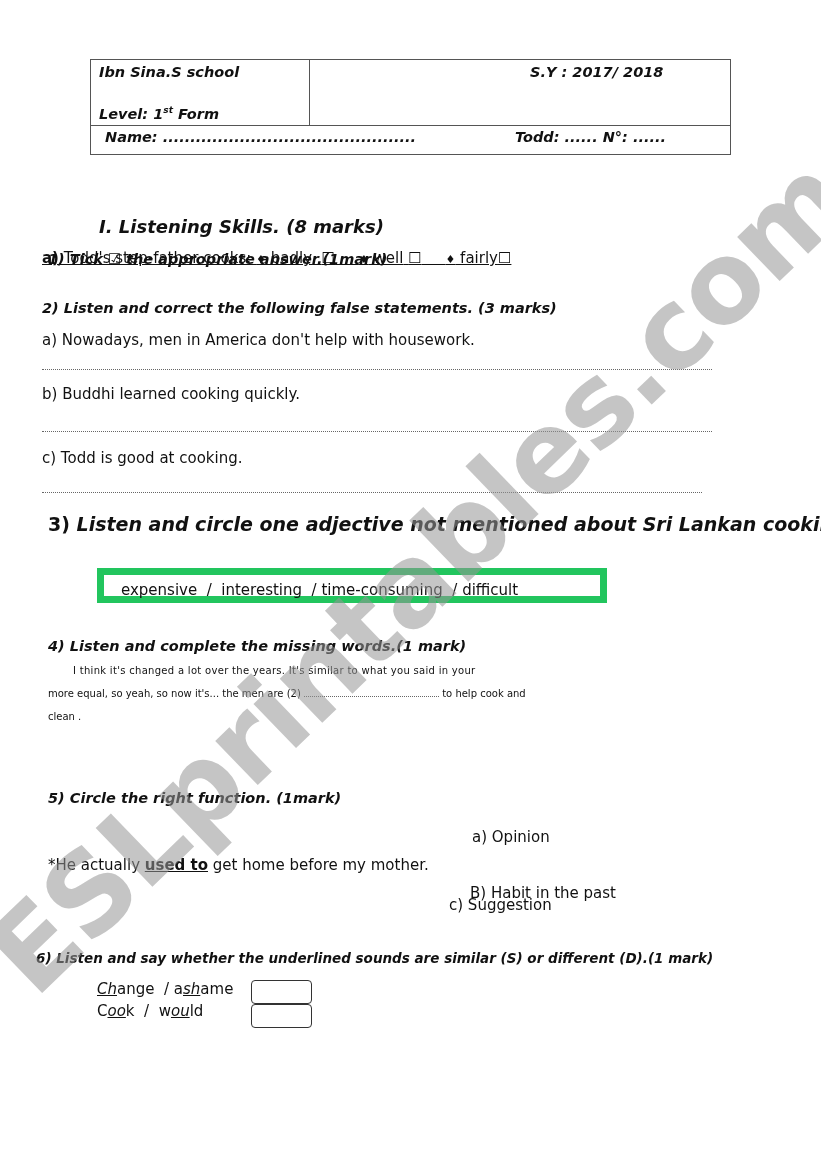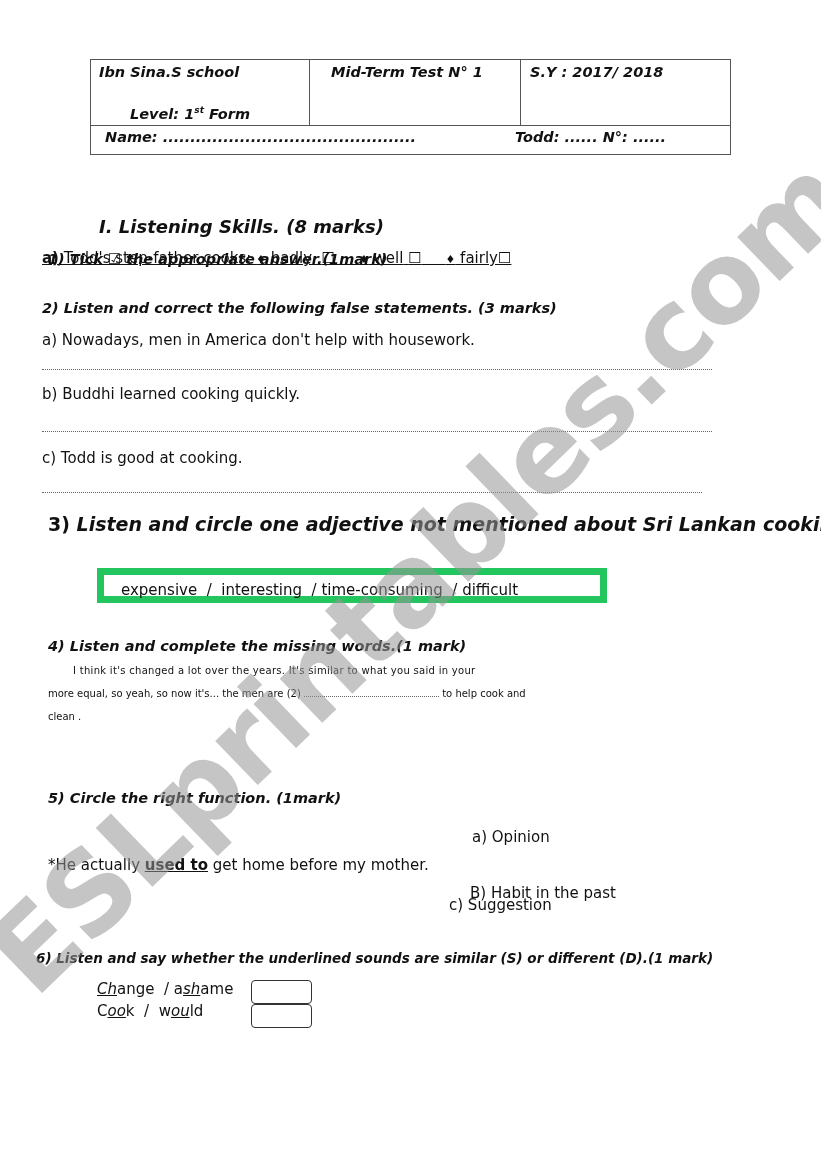--- a/index.html
+++ b/index.html
@@ -52,24 +52,21 @@
       letter-spacing: -2px; pointer-events: none; z-index: 10;
     }
   </style>
 </head>
 <body>
 
 <div class="hdr-table">
   <div class="hdr-row1">
     <div class="hdr-col col1">
       <span class="hdr-text" style="left:8px; top:4px;">Ibn Sina.S school</span>
-      <span class="hdr-text" style="left:8px; top:45px;margin-left:31px;"><span>Level: 1</span><sup>st</sup><span> Form</span></span>
-    </div>
-    <div class="hdr-col col2">
-      <span class="hdr-text" style="left:21px; top:4px;">Mid-Term Test N° 1</span>
+      <span class="hdr-text" style="left:8px; top:45px;"><span>Level: 1</span><sup>st</sup><span> Form</span></span>
     </div>
     <div class="hdr-col col3">
       <span class="hdr-text" style="left:9px; top:4px;">S.Y : 2017/ 2018</span>
     </div>
   </div>
   <span class="hdr-text" style="left:14px; top:69px;">Name: ..............................................</span>
   <span class="hdr-text" style="left:424px; top:69px;">Todd: ...... N°: ......</span>
 </div>
 
 <div class="abs bi" style="left:99px; top:168px; font-size:18px;margin-top:48px;">I. Listening Skills. (8 marks)</div>

